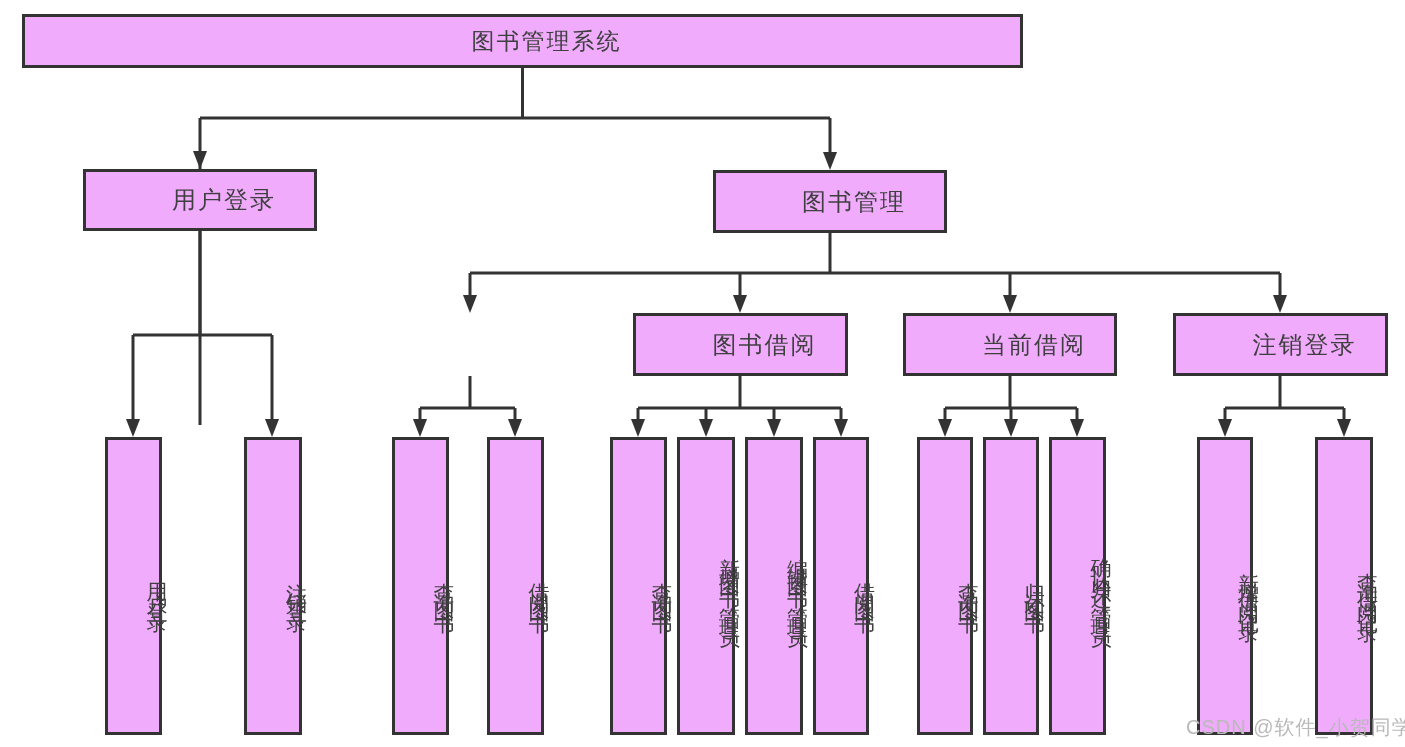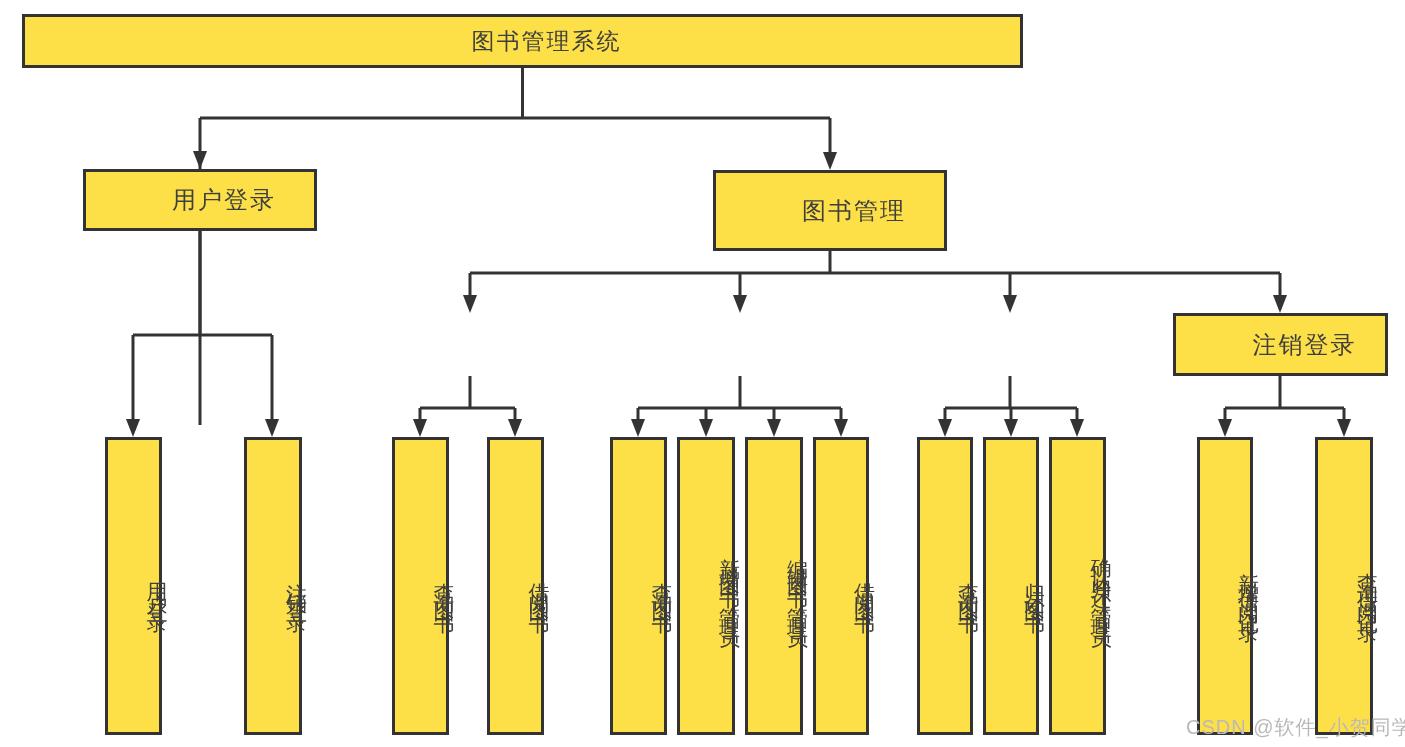--- a/index.html
+++ b/index.html
@@ -8,21 +8,21 @@
     width:1405px;height:747px;
     background:#ffffff;
     font-family:"Liberation Sans","DejaVu Sans",sans-serif;
     overflow:hidden;
   }
   .wires{position:absolute;left:0;top:0;width:1405px;height:747px;pointer-events:none;}
   .node{
     position:absolute;
     box-sizing:border-box;
     border:3px solid #333333;
-    background:#fde047;
+    background:#f0abfc;
     display:flex;align-items:center;justify-content:center;
     color:#3f3f3f;
     padding-left:48px;
   }
   .hbox{font-size:24px;letter-spacing:2px;}
   .rootbox{font-size:23px;letter-spacing:2px;}
   .vbox{font-size:21px;}
   .vbox .vtext{
     writing-mode:vertical-rl;
     line-height:1;
@@ -119,24 +119,30 @@
     </g>
   </svg>
 
   <div class="node rootbox" style="left:22px;top:14px;width:1001px;height:54px;">
     <span>图书管理系统</span>
   </div>
 
   <div class="node hbox" style="left:83px;top:169px;width:234px;height:62px;">
     <span>用户登录</span>
   </div>
-  <div class="node hbox" style="left:713px;top:170px;width:234px;height:81px;">
+  <div class="node hbox" style="left:713px;top:170px;width:234px;height:63px;">
     <span>图书管理</span>
   </div>
 
+  <div class="node hbox" style="left:633px;top:313px;width:215px;height:63px;">
+    <span>图书借阅</span>
+  </div>
+  <div class="node hbox" style="left:903px;top:313px;width:214px;height:63px;">
+    <span>当前借阅</span>
+  </div>
   <div class="node hbox" style="left:1173px;top:313px;width:215px;height:63px;">
     <span>注销登录</span>
   </div>
 
   <div class="node vbox" style="left:105px;top:437px;width:57px;height:298px;">
     <span class="vtext">用户登录</span>
   </div>
   <div class="node vbox" style="left:244px;top:437px;width:58px;height:298px;">
     <span class="vtext">注销登录</span>
   </div>

